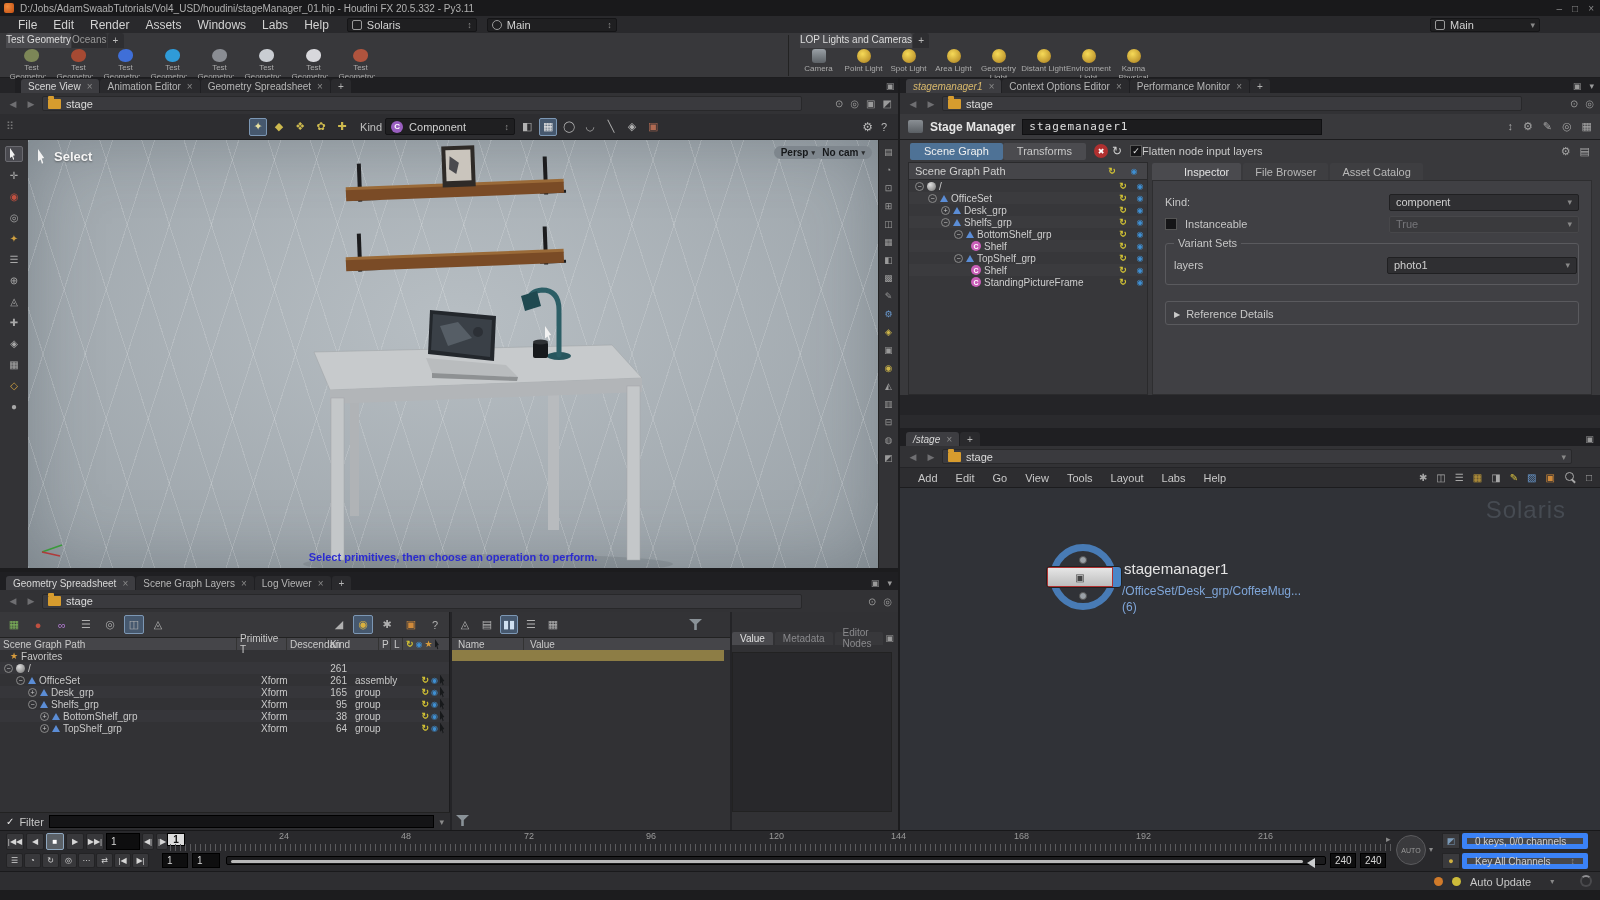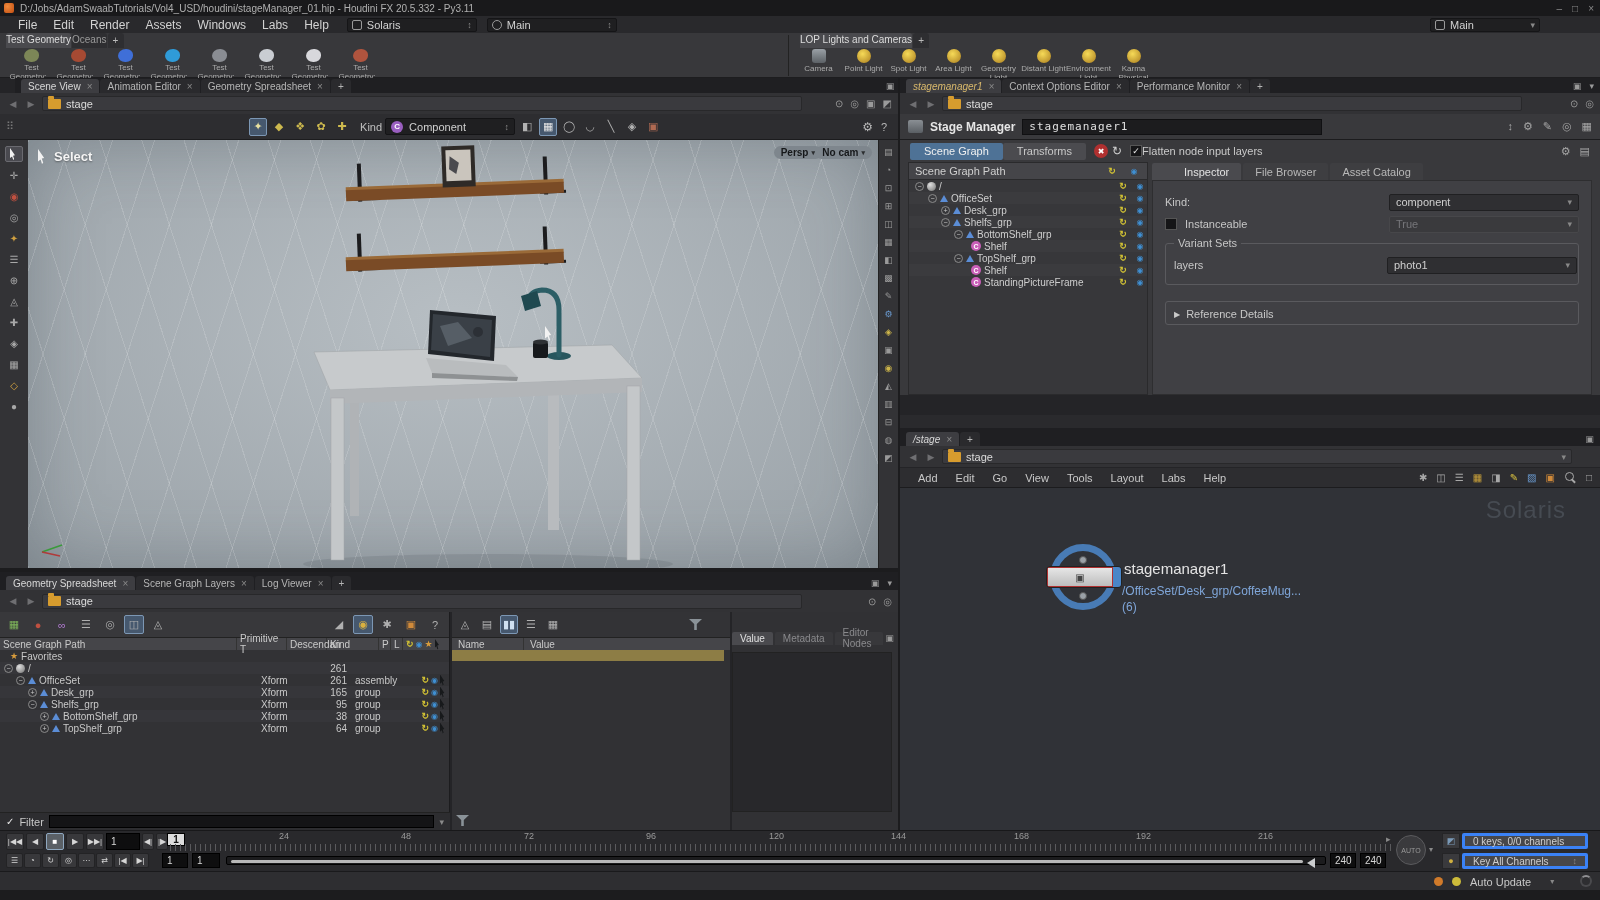--- a/index.html
+++ b/index.html
@@ -154,21 +154,21 @@
   .tbtn{height:17px;background:#38383b;border:1px solid #232325;border-radius:2px;color:#d6d6d6;font-size:8px;display:inline-flex;align-items:center;justify-content:center;}
   .tbtn.stop{background:#5a6066;border-color:#8fa8c0;color:#fff;}
   .marker{position:absolute;width:18px;height:13px;background:#dcdcdc;border:1px solid #000;color:#111;font-size:10px;font-weight:bold;display:flex;align-items:center;justify-content:center;}
   .tick{position:absolute;top:0;color:#9a9a9a;font-size:9px;}
   .ticks{position:absolute;height:7px;background:repeating-linear-gradient(90deg,#5a5a5d 0 1px,transparent 1px 5px);}
   .tfield{position:absolute;height:15px;background:#0e0e0f;border:1px solid #000;color:#d6d6d6;font-size:10px;display:flex;align-items:center;padding:0 4px;}
   .groove{position:absolute;height:9px;background:#1b1b1d;border:1px solid #000;border-radius:2px;}
   .gfill{position:absolute;top:3px;height:3px;background:#b8b8b8;border-radius:2px;}
   .ghandle{position:absolute;top:1px;width:0;height:0;border-top:5px solid transparent;border-bottom:5px solid transparent;border-right:8px solid #caccce;}
   .autobtn{position:absolute;width:30px;height:30px;border-radius:50%;background:#3a3a3d;border:1px solid #5a5a5d;color:#9a9a9a;font-size:7px;display:flex;flex-direction:column;align-items:center;justify-content:center;gap:1px;}
-  .keyfield{position:absolute;height:16px;background:#47474a;border:3px solid #3b82f6;border-radius:2px;color:#cfcfcf;font-size:10px;display:flex;align-items:center;padding:0 8px;}
+  .keyfield{position:absolute;height:16px;background:#47474a;border:5px solid #3b82f6;border-radius:2px;color:#cfcfcf;font-size:10px;display:flex;align-items:center;padding:0 8px;}
   .sqico{position:absolute;width:18px;height:16px;background:#3a3a3d;border:1px solid #252527;display:flex;align-items:center;justify-content:center;font-size:9px;}
   
   .statusbar{left:0;top:871px;width:1600px;height:19px;background:#2e2e31;border-top:1px solid #1a1a1c;}
   .sdot{position:absolute;width:9px;height:9px;border-radius:50%;}
   .spinner{position:absolute;width:12px;height:12px;border:2px solid #4a4a4d;border-top-color:#909093;border-radius:50%;}
   .splitter{background:#1c1c1e;}
   .mag{position:relative;width:13px;height:13px;display:inline-block;}
   .mag::before{content:"";position:absolute;width:7px;height:7px;border:1.5px solid #a8a8a8;border-radius:50%;left:1px;top:1px;}
   .mag::after{content:"";position:absolute;width:5px;height:1.5px;background:#a8a8a8;transform:rotate(45deg);left:7px;top:9px;}
 </style>
@@ -485,20 +485,21 @@
     </div>
     <div class="pill" style="right:56px;">
       <span>Persp</span>
       <span class="cap">▾</span>
     </div>
     <div class="pill" style="right:6px;">
       <span>No c­am</span>
       <span class="cap">▾</span>
     </div>
     <div class="cursorarrow" style="position:absolute;left:517px;top:186px;"></div>
+    <div class="vphint">Select primitives, then choose an operation to perform.</div>
   </div>
 
   <div class="r vpright">
     <div class="ib vri">▤</div>
     <div class="ib vri">◔</div>
     <div class="ib vri">⊡</div>
     <div class="ib vri">⊞</div>
     <div class="ib vri">◫</div>
     <div class="ib vri">▦</div>
     <div class="ib vri">◧</div>

